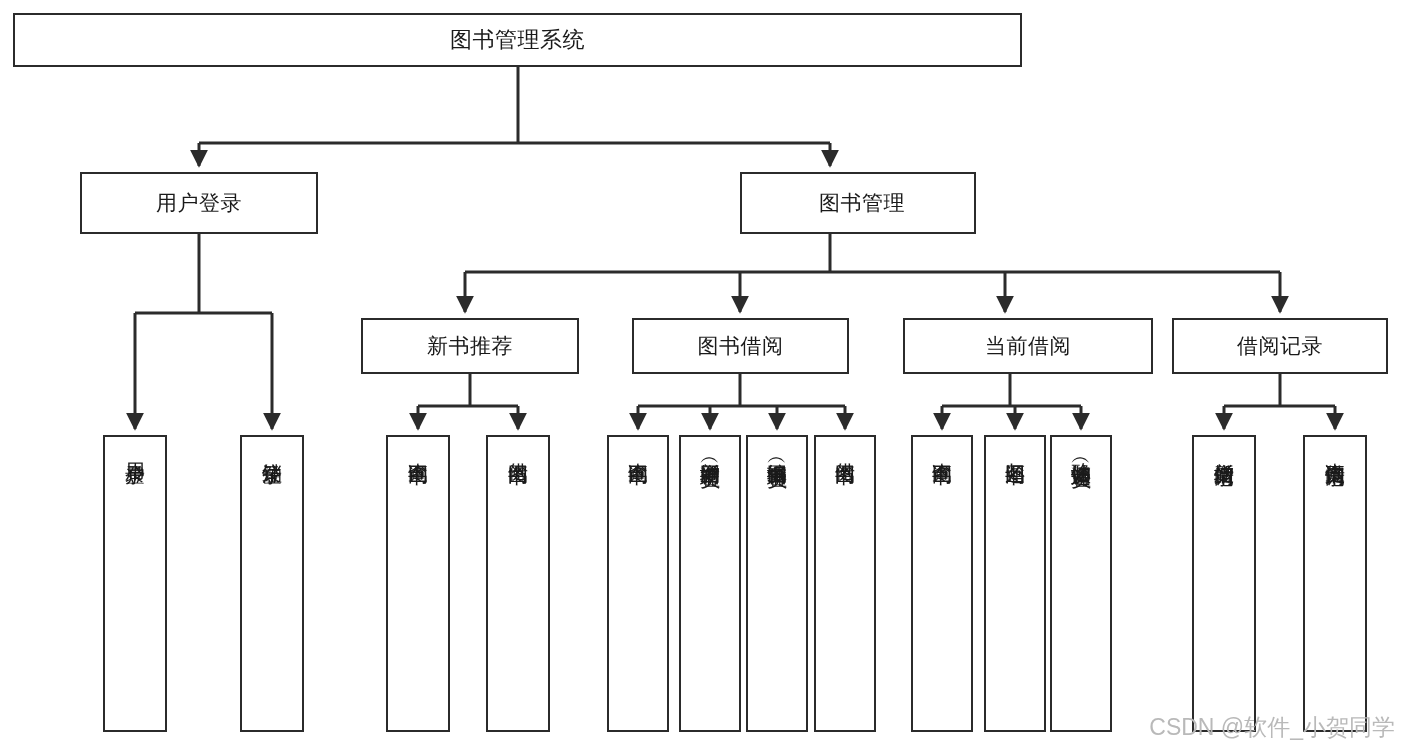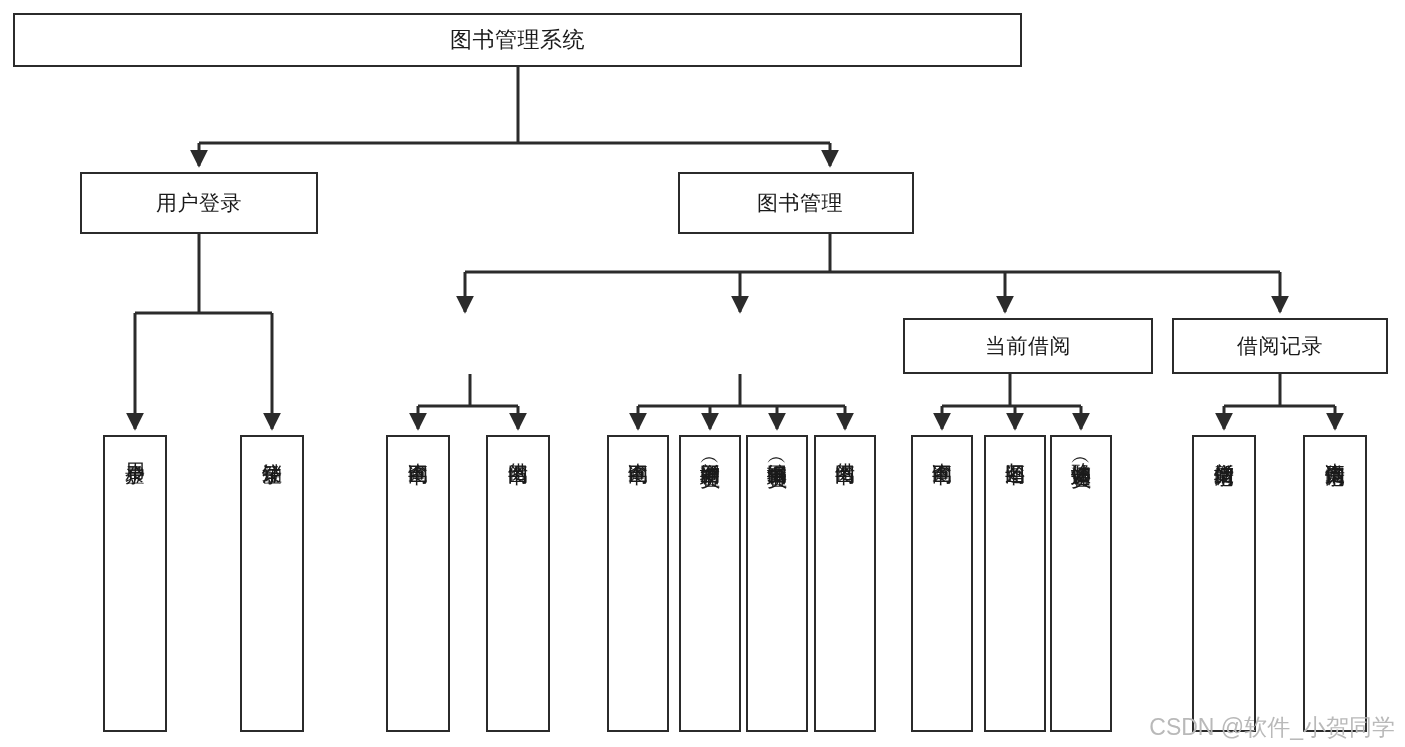--- a/index.html
+++ b/index.html
@@ -133,24 +133,30 @@
     </g>
   </svg>
 
   <div class="node-box node-h" id="node-root" style="left:13px; top:13px; width:1009px; height:54px;">
     <span class="node-label">图书管理系统</span>
   </div>
 
   <div class="node-box node-h" style="left:80px; top:172px; width:238px; height:62px;">
     <span class="node-label">用户登录</span>
   </div>
-  <div class="node-box node-h" style="left:678px; top:172px; width:236px; height:62px;padding-left:8px;">
+  <div class="node-box node-h" style="left:740px; top:172px; width:236px; height:62px;padding-left:8px;">
     <span class="node-label">图书管理</span>
   </div>
 
+  <div class="node-box node-h" style="left:361px; top:318px; width:218px; height:56px;">
+    <span class="node-label">新书推荐</span>
+  </div>
+  <div class="node-box node-h" style="left:632px; top:318px; width:217px; height:56px;">
+    <span class="node-label">图书借阅</span>
+  </div>
   <div class="node-box node-h" style="left:903px; top:318px; width:250px; height:56px;">
     <span class="node-label">当前借阅</span>
   </div>
   <div class="node-box node-h" style="left:1172px; top:318px; width:216px; height:56px;">
     <span class="node-label">借阅记录</span>
   </div>
 
   <div class="node-box node-v" style="left:103px; top:435px; width:64px; height:297px;">
     <span class="node-label">用户登录</span>
   </div>

